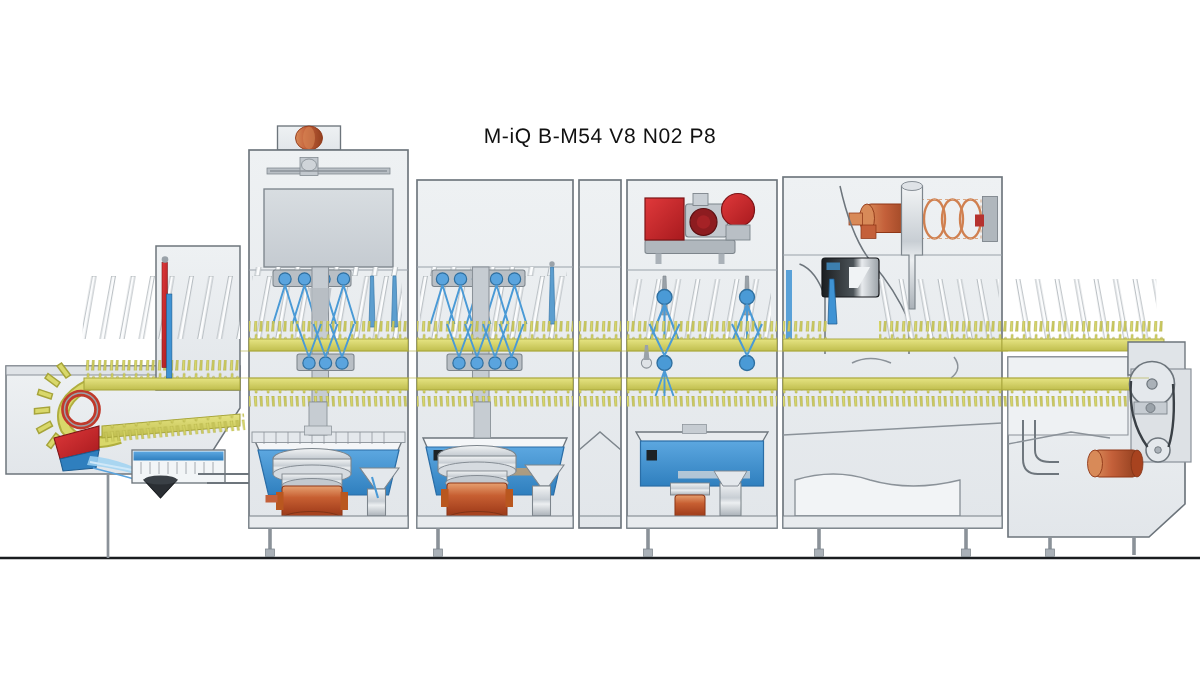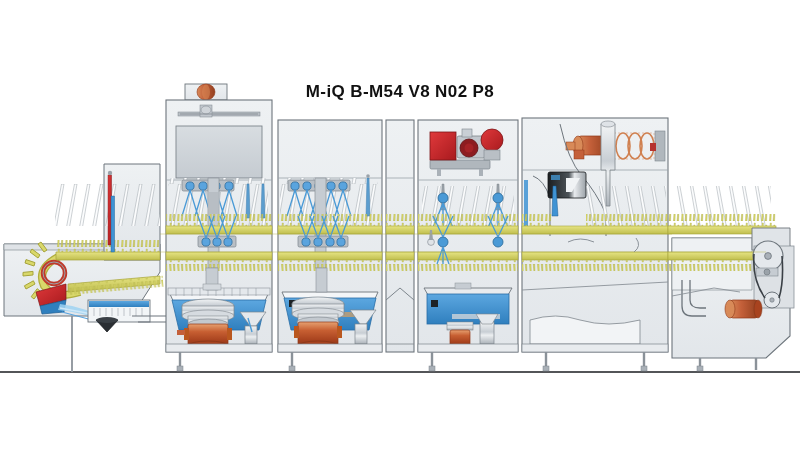--- a/index.html
+++ b/index.html
@@ -1,20 +1,20 @@
 <!DOCTYPE html>
 <html><head>
 <meta charset="utf-8">
 <style>
   html,body{margin:0;padding:0;background:#ffffff;}
   body{width:800px;height:451px;overflow:hidden;
        font-family:"Liberation Sans", sans-serif;}
   #stage{position:relative;width:800px;height:451px;background:#fff;}
   #title{position:absolute;left:0;top:82px;width:800px;text-align:center;
-         font-size:17px;font-weight:bold;color:#111;letter-spacing:.4px;}
+         font-size:14px;font-weight:normal;color:#111;letter-spacing:.4px;}
   svg{position:absolute;left:0;top:0;}
 </style>
 </head>
 <body>
 
 <div id="stage">
 
   <div id="title">M-iQ  B-M54 V8 N02 P8</div>
 
   <svg width="800" height="451" viewBox="0 0 800 451">

